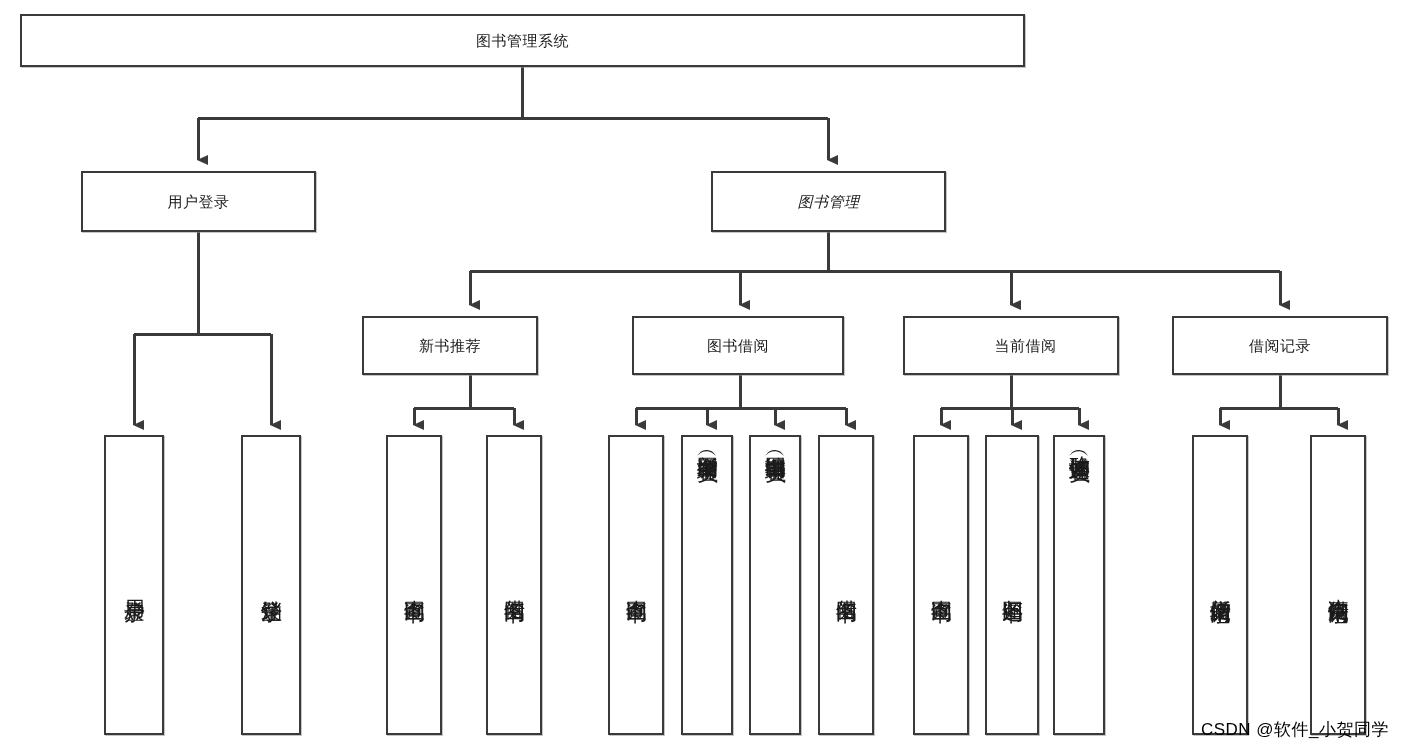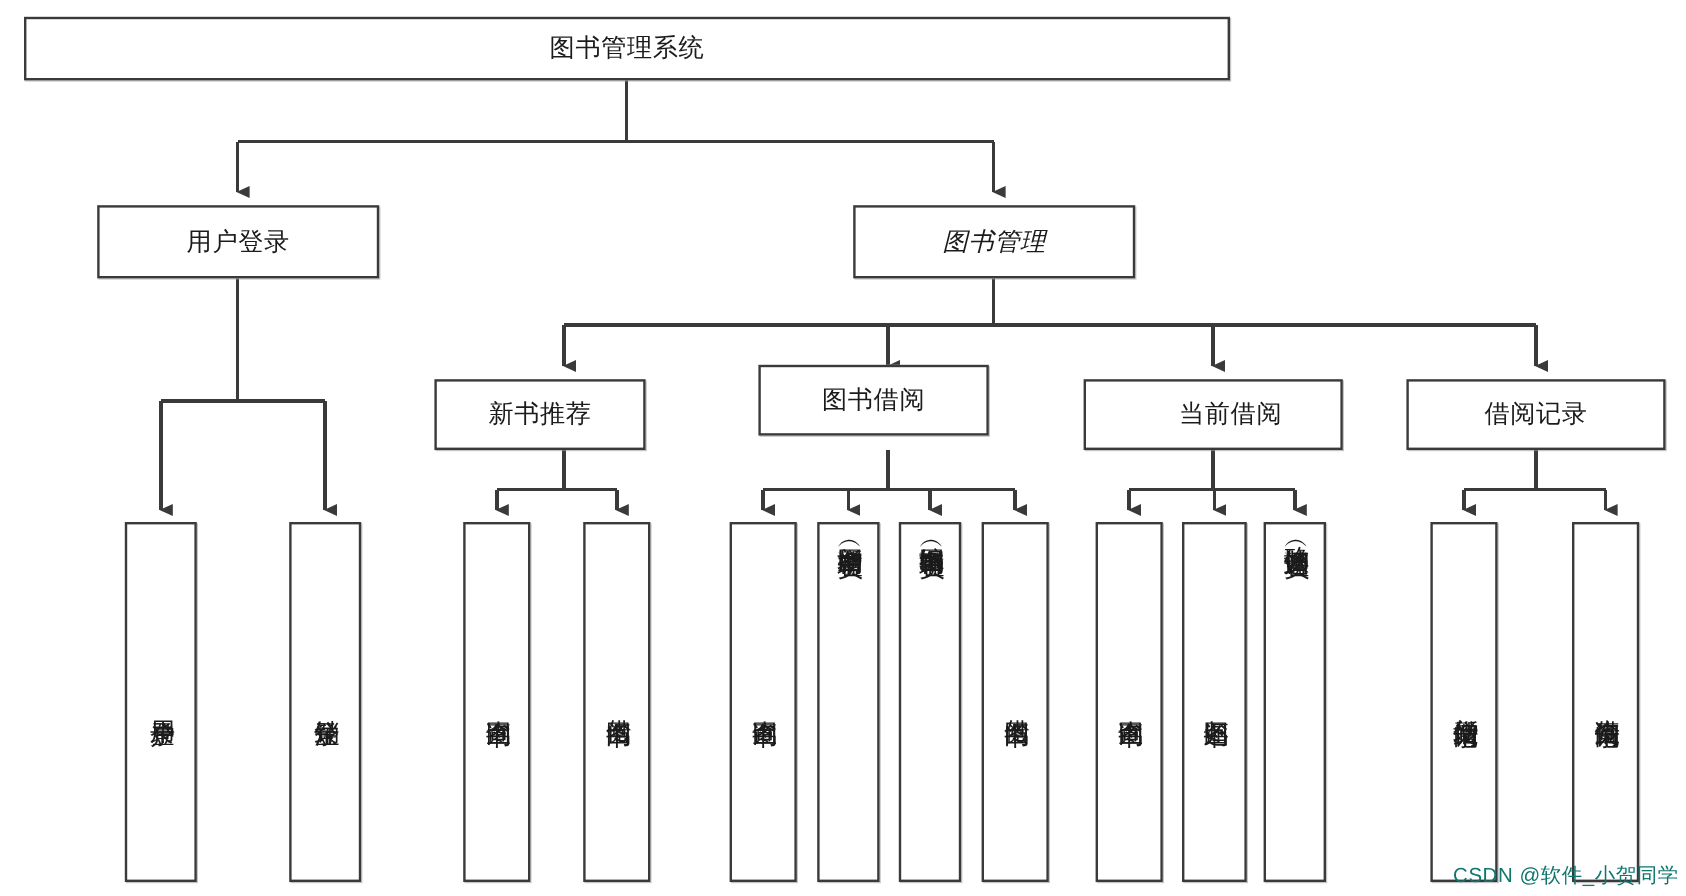--- a/index.html
+++ b/index.html
@@ -25,21 +25,21 @@
     position: absolute;
     box-sizing: border-box;
     background: #ffffff;
     border: 2px solid #3a3a3a;
     box-shadow: 1px 1px 0 0 rgba(150,150,150,0.55);
     display: flex;
     align-items: center;
     justify-content: center;
   }
   .node-label-h {
-    font-size: 21px;
+    font-size: 15px;
     color: #1b1b1b;
     line-height: 1.2;
     white-space: nowrap;
     letter-spacing: 0.5px;
   }
   .node-label-v {
     font-size: 21px;
     color: #1b1b1b;
     writing-mode: vertical-rl;
     text-orientation: upright;
@@ -58,24 +58,24 @@
   #connectors {
     position: absolute;
     left: 0;
     top: 0;
     width: 1405px;
     height: 747px;
     pointer-events: none;
   }
   #watermark {
     position: absolute;
-    right: 6px;
+    right: 16px;
     bottom: 6px;
     font-size: 17px;
-    color: #0f766e;
+    color: #000000;
     white-space: nowrap;
     letter-spacing: 0.5px;
   }
 </style>
 </head>
 <body>
 
 <div id="diagram-root">
 
   <svg id="connectors" viewBox="0 0 1405 747" width="1405" height="747" xmlns="http://www.w3.org/2000/svg">
@@ -138,21 +138,21 @@
         <span class="node-label-h">用户登录</span>
       </div>
       <div class="node-box" style="left: 711px; top: 171px; width: 235px; height: 61px; font-style: italic;">
         <span class="node-label-h">图书管理</span>
       </div>
     </div>
   <div id="nodes-level3">
       <div class="node-box" style="left: 362px; top: 316px; width: 176px; height: 59px;">
         <span class="node-label-h">新书推荐</span>
       </div>
-      <div class="node-box" style="left: 632px; top: 304px; width: 192px; height: 59px;">
+      <div class="node-box" style="left: 632px; top: 316px; width: 212px; height: 59px;">
         <span class="node-label-h">图书借阅</span>
       </div>
       <div class="node-box" style="left: 903px; top: 316px; width: 216px; height: 59px; padding-left: 29px;">
         <span class="node-label-h">当前借阅</span>
       </div>
       <div class="node-box" style="left: 1172px; top: 316px; width: 216px; height: 59px;">
         <span class="node-label-h">借阅记录</span>
       </div>
     </div>
   <div id="nodes-leaves">

